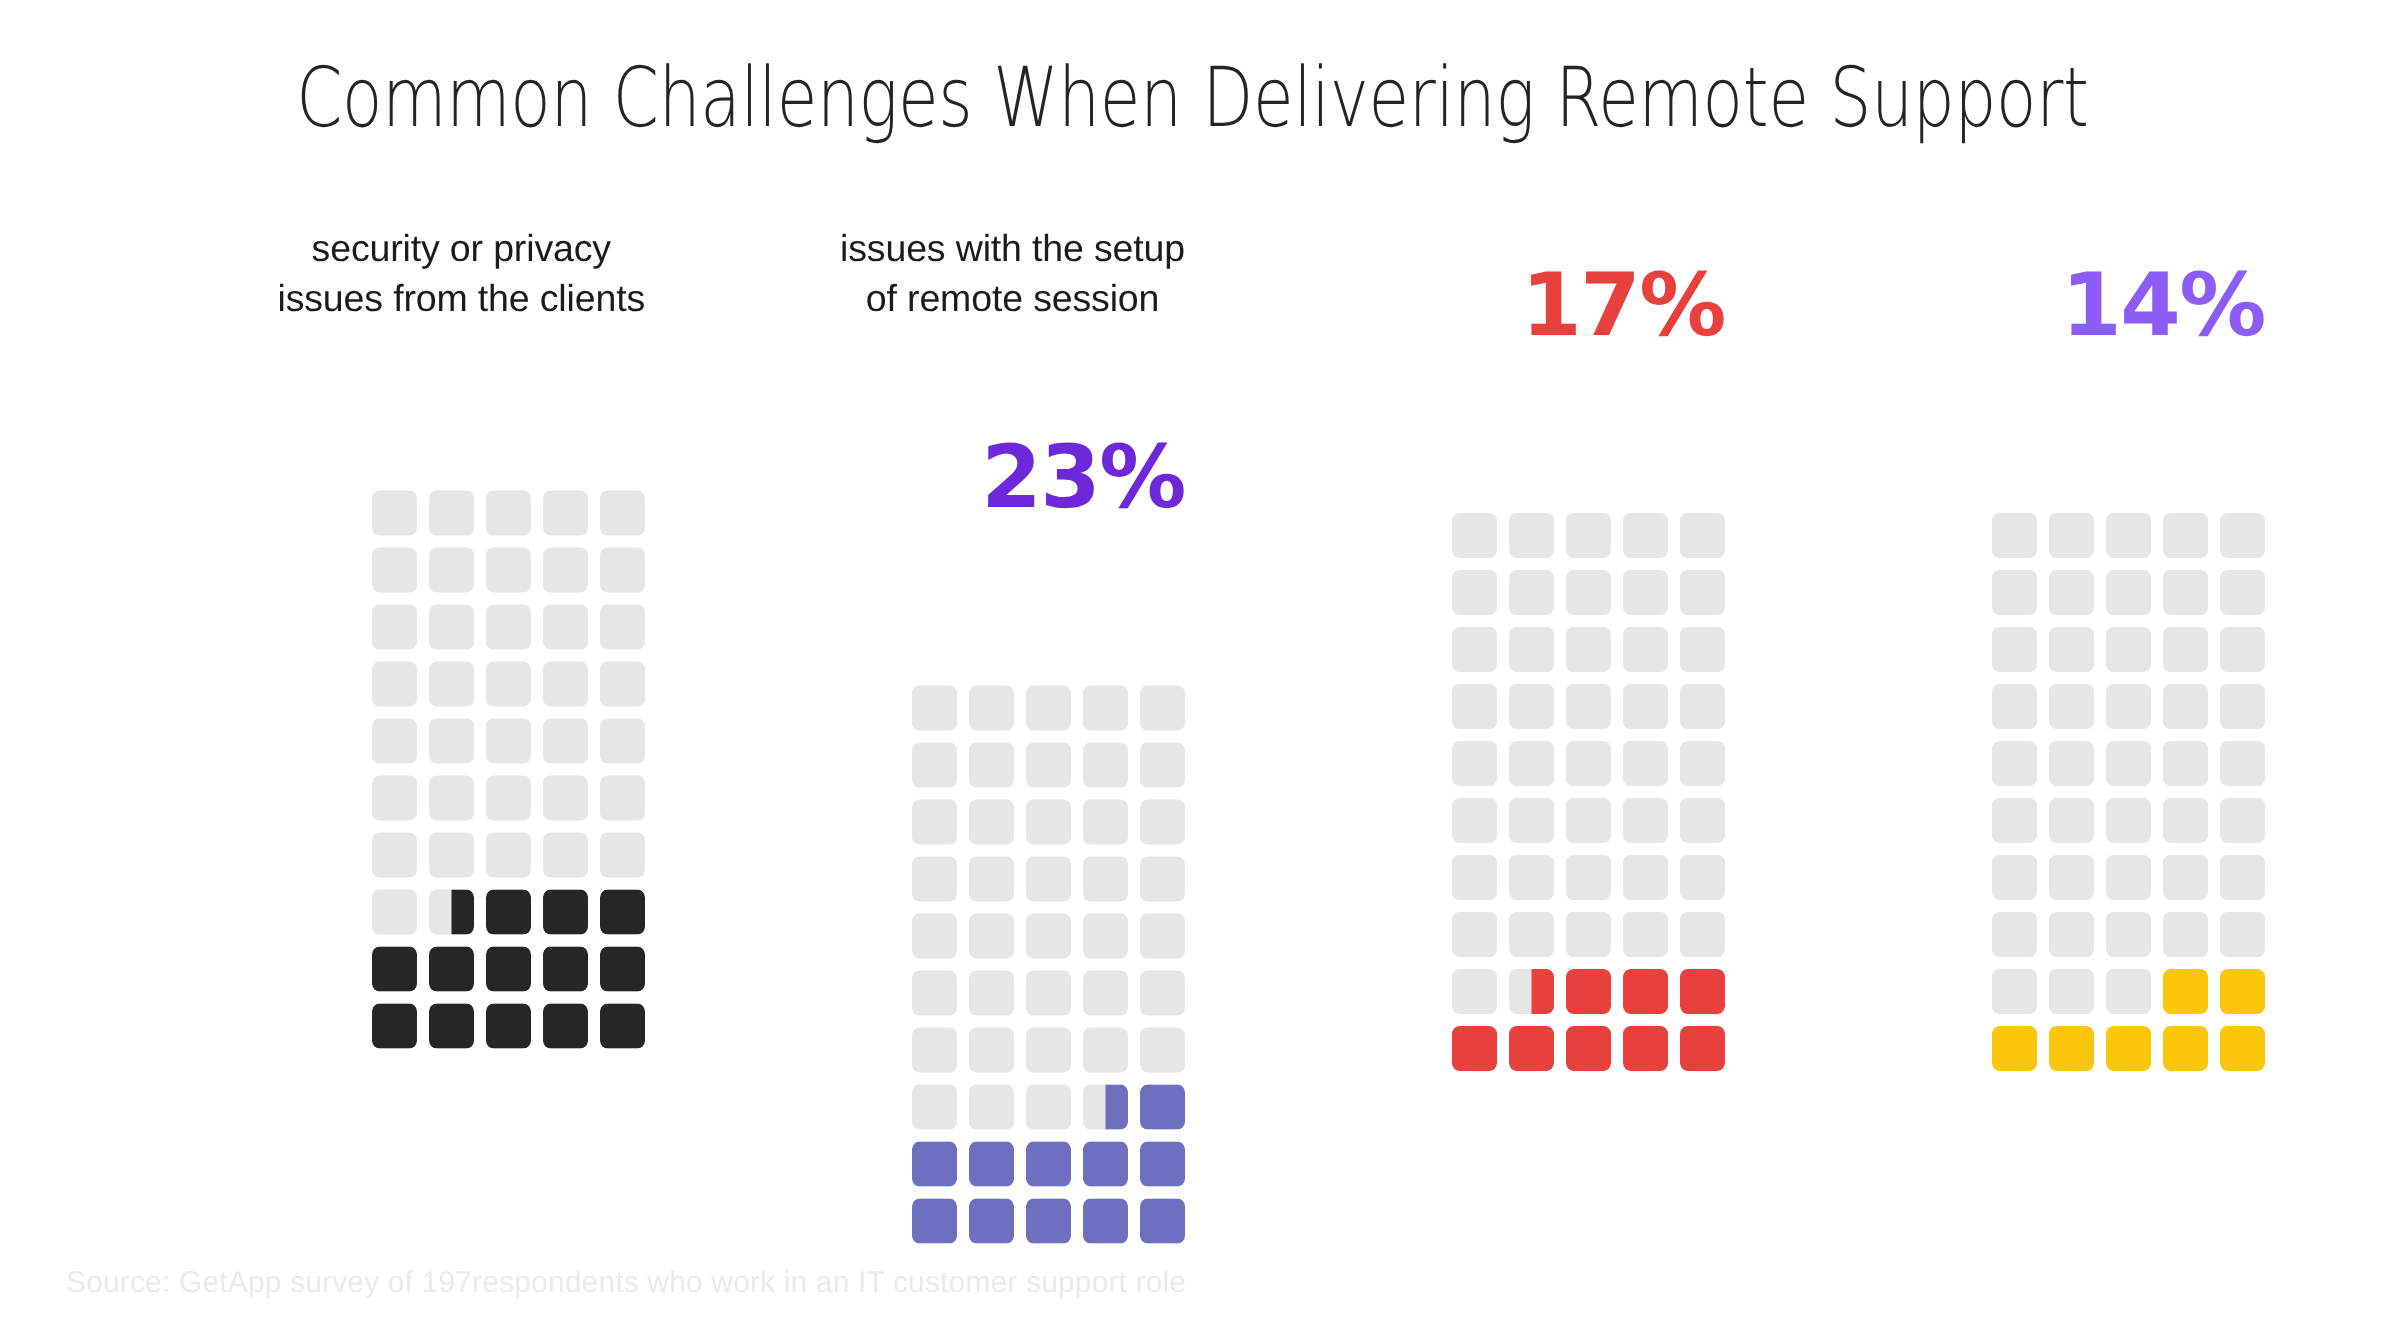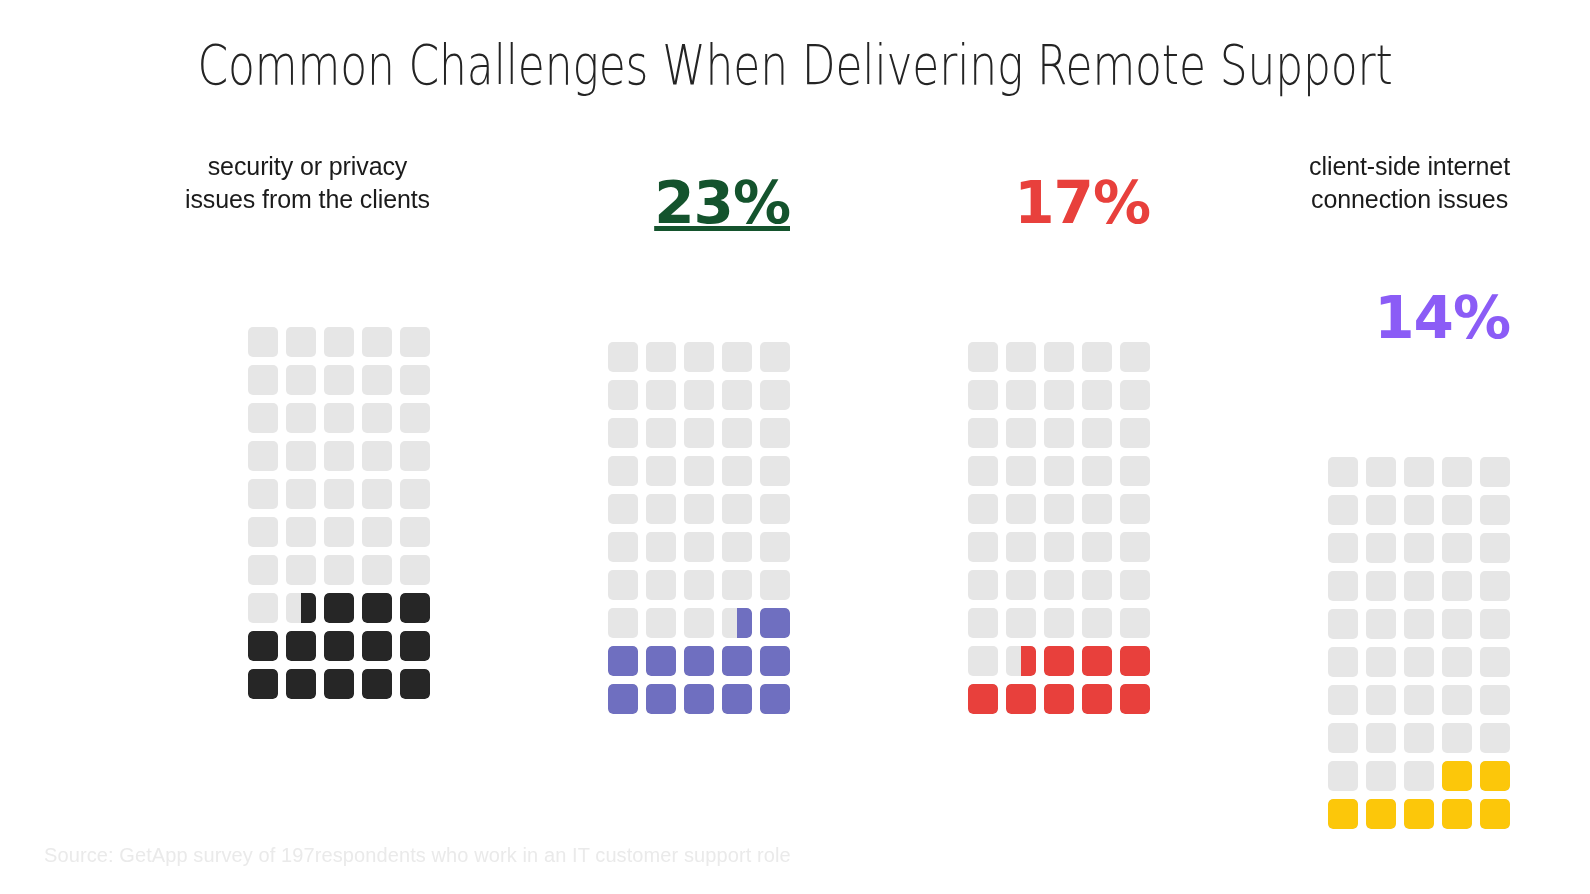--- a/index.html
+++ b/index.html
@@ -188,21 +188,23 @@
         <div class="cell">
           <div class="fill" style="background: rgb(38, 38, 38); width: 100%;"></div>
         </div>
         <div class="cell">
           <div class="fill" style="background: rgb(38, 38, 38); width: 100%;"></div>
         </div>
       </div>
   </div>
 
   <div class="column c1">
-    <div class="col-pct" style="color: #14532d; text-decoration: underline;">23%</div>
+    <div class="col-label">issues with the setup
+of remote session</div>
+    <div class="col-pct" style="color: #6d28d9;">23%</div>
     <div class="waffle">
         <div class="cell"></div>
         <div class="cell"></div>
         <div class="cell"></div>
         <div class="cell"></div>
         <div class="cell"></div>
         <div class="cell"></div>
         <div class="cell"></div>
         <div class="cell"></div>
         <div class="cell"></div>
@@ -342,22 +344,20 @@
         <div class="cell">
           <div class="fill" style="background: rgb(232, 64, 60); width: 100%;"></div>
         </div>
         <div class="cell">
           <div class="fill" style="background: rgb(232, 64, 60); width: 100%;"></div>
         </div>
       </div>
   </div>
 
   <div class="column c3">
-    <div class="col-label">client-side internet
-connection issues</div>
     <div class="col-pct" style="color: #8b5cf6;">14%</div>
     <div class="waffle">
         <div class="cell"></div>
         <div class="cell"></div>
         <div class="cell"></div>
         <div class="cell"></div>
         <div class="cell"></div>
         <div class="cell"></div>
         <div class="cell"></div>
         <div class="cell"></div>

